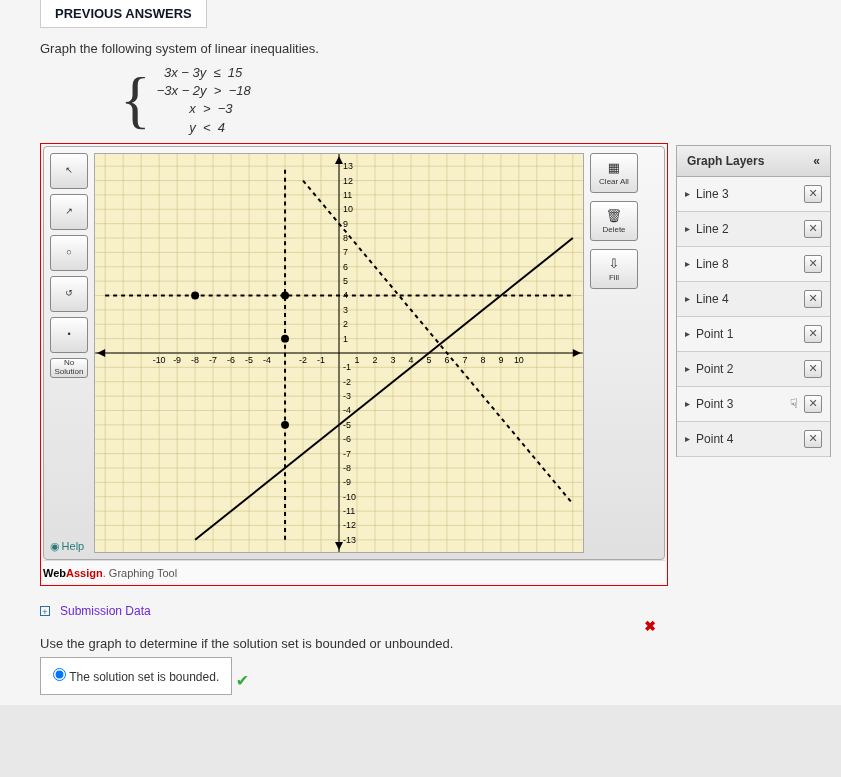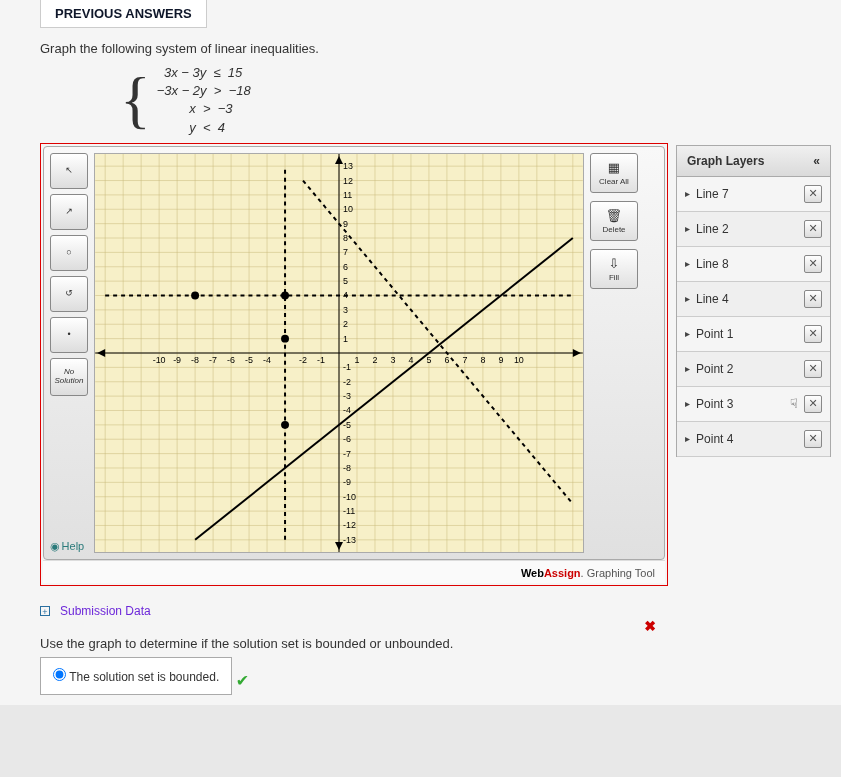--- a/index.html
+++ b/index.html
@@ -8,28 +8,28 @@
 .prev-answers { display: inline-block; padding: 6px 14px; background: #fff; border: 1px solid #ccc; border-top: none; color: #0f172a; font-weight: bold; font-size: 13px; }
 .question-text { margin: 13px 0 8px 0; font-size: 13px; }
 .inequalities { margin-left: 80px; font-size: 13px; line-height: 1.4; display: flex; align-items: center; gap: 6px; }
 .brace { font-size: 64px; font-family: serif; line-height: 1; }
 .ineq-lines div { white-space: pre; font-style: italic; }
 .red-border { border: 1px solid #d00; padding: 2px; display: inline-block; margin-top: 6px; }
 .graph-wrapper { display: flex; gap: 8px; align-items: flex-start; }
 .tool-panel { background: linear-gradient(#f8f8f8,#e0e0e0); border: 1px solid #aaa; border-radius: 4px; padding: 6px; display: flex; gap: 6px; width: 622px; }
 .tool-col { display: flex; flex-direction: column; gap: 5px; }
 .tool-btn { width: 38px; height: 36px; background: linear-gradient(#fff,#ddd); border: 1px solid #888; border-radius: 3px; display: flex; align-items: center; justify-content: center; font-size: 9px; text-align: center; cursor: pointer; line-height: 1.1; }
-.tool-btn.tall { height: 38px; font-style: italic; }
+.tool-btn.tall { height: 20px; }
 .tool-btn-label { font-size: 8px; }
 .graph-area { position: relative; width: 490px; height: 400px; background: #f7f0c8; border: 1px solid #aaa; }
 .right-col { display: flex; flex-direction: column; gap: 8px; }
 .action-btn { width: 48px; height: 40px; background: linear-gradient(#fff,#e0e0e0); border: 1px solid #888; border-radius: 3px; display: flex; flex-direction: column; align-items: center; justify-content: center; font-size: 8px; cursor: pointer; gap: 2px; }
 .action-btn .ico { font-size: 13px; }
 .help-link { color: #2a7a7a; font-size: 11px; margin-top: auto; cursor: pointer; display: flex; align-items: center; gap: 2px; }
-.credit { text-align: right; font-size: 11px; padding: 6px 10px 4px 0; color: #555; background: #fafafa; border-top: 1px solid #ddd; }
+.credit { font-size: 11px; padding: 6px 10px 4px 0; color: #555; background: #fafafa; border-top: 1px solid #ddd; }
 .credit b { color: #000; }
 .credit .assign { color: #c00; font-weight: bold; }
 .submission-data { color: #6d28d9; font-size: 12px; margin: 10px 0 0 6px; cursor: pointer; display: inline-block; }
 .sd-ico { display:inline-block; width:10px; height:10px; border:1px solid #2a6fa0; color:#2a6fa0; font-size:9px; text-align:center; line-height:10px; margin-right:4px; }
 .close-x { color: #c00; font-weight: bold; font-size: 14px; text-align: right; padding-right: 12px; cursor: pointer; }
 .followup { margin-top: 2px; font-size: 13px; }
 .answer-box { border: 1px solid #aaa; background: #fff; padding: 8px 12px; margin-top: 6px; display: inline-block; position: relative; }
 .answer-box label { display: block; font-size: 12px; padding: 2px 0; }
 .check { color: #3a3; font-size: 16px; position: absolute; right: -18px; bottom: 4px; }
 .layers-panel { width: 198px; text-align: right; }
@@ -260,21 +260,21 @@
 
     <div class="layers-panel" style="margin-top:8px;">
       <div class="layers-header">
         <span>Graph Layers</span>
         <span>«</span>
       </div>
       <div class="layers-list" id="layers-list">
           <div class="layer-item">
             <span class="layer-left">
               <span class="chev-right">▸</span>
-              <span>Line 7</span>
+              <span>Line 3</span>
             </span>
   <span class="layer-del">✕</span>
           </div>
           <div class="layer-item">
             <span class="layer-left">
               <span class="chev-right">▸</span>
               <span>Line 2</span>
             </span>
   <span class="layer-del">✕</span>
           </div>

